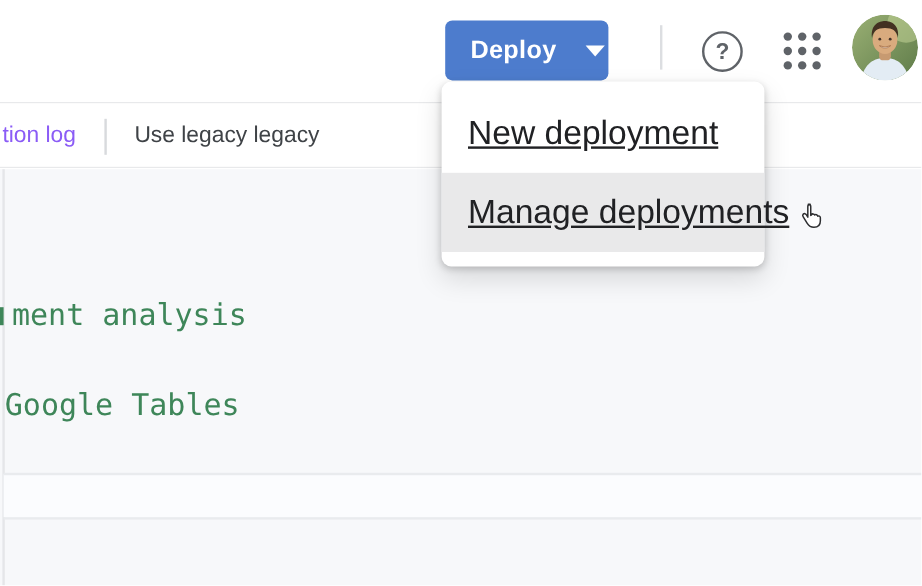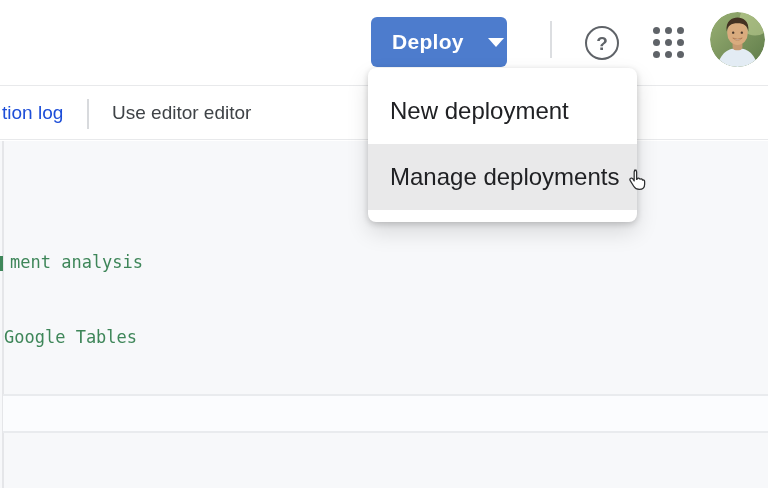--- a/index.html
+++ b/index.html
@@ -44,56 +44,56 @@
     border-radius:50%; overflow:hidden; border:none; padding:0; background:none; cursor:pointer;
   }
 
   
   .tabbar {
     position:absolute; top:87px; left:0; right:0; height:53px;
     background:#fff; border-bottom:1px solid #e8e9eb;
   }
   .tab-exec {
     position:absolute; left:2px; top:0; height:100%; display:flex; align-items:center;
-    font-size:19px; color:#1d4ed8; background:none; border:none; padding:0; cursor:pointer;justify-content:center;
+    font-size:19px; color:#8b5cf6; background:none; border:none; padding:0; cursor:pointer;justify-content:center;
   }
   .tab-div { position:absolute; left:87px; top:12px; width:2px; height:30px; background:#d8dadd; }
   .tab-legacy {
     position:absolute; left:112px; top:0; height:100%; display:flex; align-items:center;
     font-size:19px; color:#3f4347; background:none; border:none; padding:0; cursor:pointer;
   }
 
   
   .content {
     position:absolute; top:141px; left:0; right:0; bottom:0;
     background:var(--content-bg,#f7f8fa);
   }
   .content .vline { position:absolute; left:2px; top:0; bottom:0; width:1.5px; background:#e5e6e9; }
   .code-line {
     position:absolute; font-family:"DejaVu Sans Mono", monospace;
-    font-size:17px; line-height:27px; color:var(--green,#3e8659); white-space:pre;
+    font-size:25px; line-height:27px; color:var(--green,#3e8659); white-space:pre;
   }
   .code1 { left:10px; top:108px; }
   .code2 { left:4px;  top:183px;text-align:center; }
   .code-sliver { position:absolute; left:0; top:115px; width:3px; height:15px; background:var(--green,#3e8659); }
   .band  { position:absolute; left:3px; right:0; top:254px; height:36px; background:#fbfcfe; }
   .hline { position:absolute; left:3px; right:0; height:2px; background:#e9ebee; }
   .hline.h1 { top:253px; }
   .hline.h2 { top:290px; }
 
   
   .menu {
     position:absolute; left:368px; top:68px; width:269px;
     background:#fff; border-radius:8px; padding:10px 0 12px;
     box-shadow:0 2px 6px rgba(0,0,0,.18), 0 10px 22px rgba(0,0,0,.13);
     z-index:5;
   }
   .menu-item {
     height:66px; display:flex; align-items:center; padding:0 16px 0 22px;
-    font-size:24px; color:#202124; cursor:pointer; white-space:nowrap;
+    font-size:28px; color:#202124; cursor:pointer; white-space:nowrap;text-decoration:underline;
   }
   .menu-item.hovered { background:var(--hover,#e9e9ea); }
   .cursor-icon { margin-left:10px; transform:translateY(3px); flex:none; }
 </style>
 </head>
 <body>
 
 <div class="screen">
 
   <header class="topbar">
@@ -141,21 +141,21 @@
       </svg>
     </button>
   </header>
 
   <nav class="tabbar">
     <button class="tab-exec">
       <span>tion log</span>
     </button>
     <div class="tab-div"></div>
     <button class="tab-legacy">
-      <span>Use editor editor</span>
+      <span>Use legacy legacy</span>
     </button>
   </nav>
 
   <main class="content">
     <div class="vline"></div>
     <span class="code-sliver"></span>
     <span class="code-line code1">ment analysis</span>
     <span class="code-line code2">Google Tables</span>
     <div class="band"></div>
     <div class="hline h1"></div>

